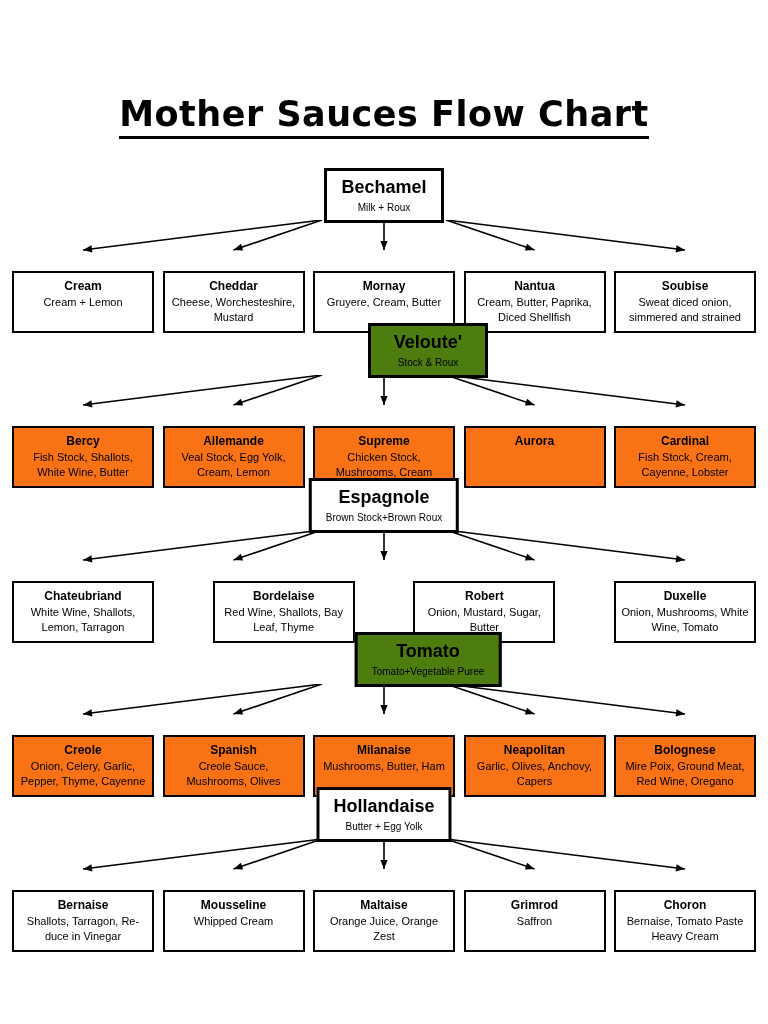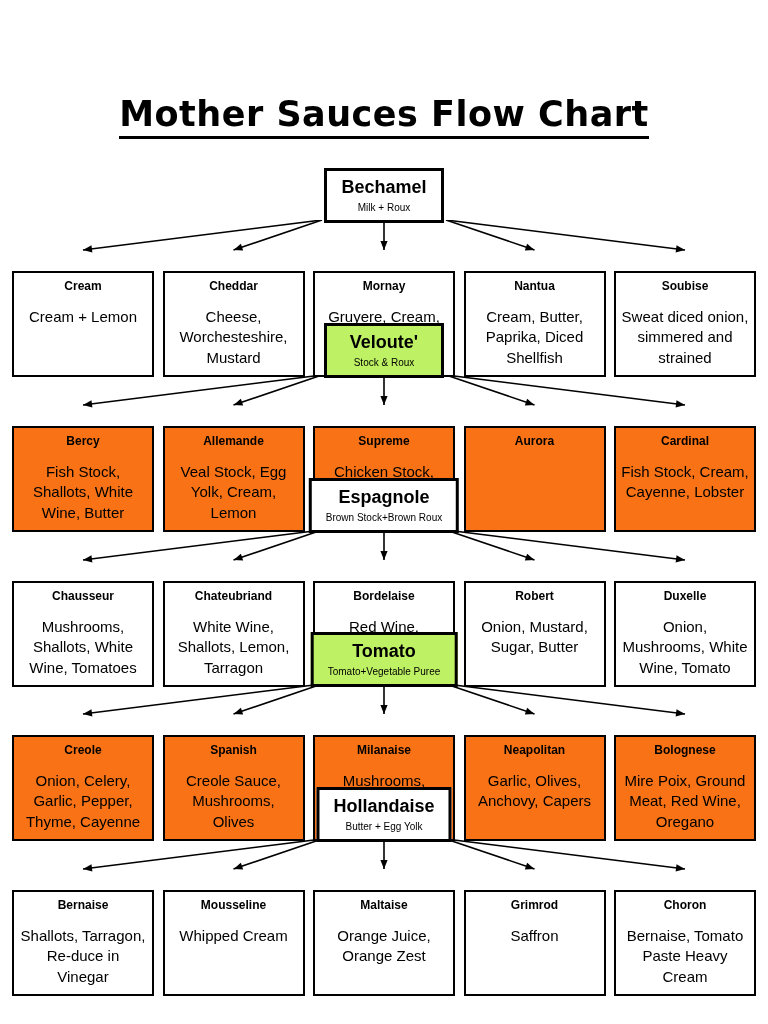--- a/index.html
+++ b/index.html
@@ -59,21 +59,21 @@
     left: 50%;
     transform: translateX(-50%);
     top: 0;
     box-sizing: border-box;
     border: 3px solid #000;
     background: #ffffff;
     padding: 5px 14px 6px 14px;
     text-align: center;
     min-width: 120px;
   }
-  .parent-box.shaded { background: #bef264; }
+  .parent-box.shaded { background: #4d7c0f; margin-left: 44px; }
   .parent-title {
     font-size: 18px;
     font-weight: bold;
     line-height: 1.25;
     white-space: nowrap;
   }
   .parent-sub {
     font-size: 10px;
     line-height: 1.3;
     margin-top: 2px;
@@ -116,23 +116,23 @@
     align-items: center;
     justify-content: flex-start;
   }
   .child-box.shaded { background: #f97316; }
   .child-title {
     font-size: 12px;
     font-weight: bold;
     line-height: 1.3;
   }
   .child-sub {
-    font-size: 15px;
+    font-size: 11px;
     line-height: 1.38;
-    margin-top: 12px;
+    margin-top: 0;
   }
 </style>
 </head>
 <body>
 
 <div id="page">
 
   <div class="title">
     <span class="title-text">Mother Sauces Flow Chart</span>
   </div>
@@ -241,24 +241,20 @@
             <line x1="384" y1="0" x2="384" y2="30" stroke="#000" stroke-width="1.6"></line>
             <polygon points="384,30 380.4,21 387.6,21" fill="#000"></polygon>
             <line x1="446" y1="0" x2="534.5" y2="30" stroke="#000" stroke-width="1.6"></line>
             <polygon points="534.5,30 524.8206656730894,30.520083635475796 527.1321484974263,23.701209303682045" fill="#000"></polygon>
             <line x1="446" y1="0" x2="685" y2="30" stroke="#000" stroke-width="1.6"></line>
             <polygon points="685,30 675.6217106906225,32.451058879263584 676.5184395488897,25.3071189750685" fill="#000"></polygon>
           </svg>
         </div>
         <div class="child-row">
           <div class="child-box">
-            <div class="child-title">Chausseur</div>
-            <div class="child-sub">Mushrooms, Shallots, White Wine, Tomatoes</div>
-          </div>
-          <div class="child-box">
             <div class="child-title">Chateubriand</div>
             <div class="child-sub">White Wine, Shallots, Lemon, Tarragon</div>
           </div>
           <div class="child-box">
             <div class="child-title">Bordelaise</div>
             <div class="child-sub">Red Wine, Shallots, Bay Leaf, Thyme</div>
           </div>
           <div class="child-box">
             <div class="child-title">Robert</div>
             <div class="child-sub">Onion, Mustard, Sugar, Butter</div>

